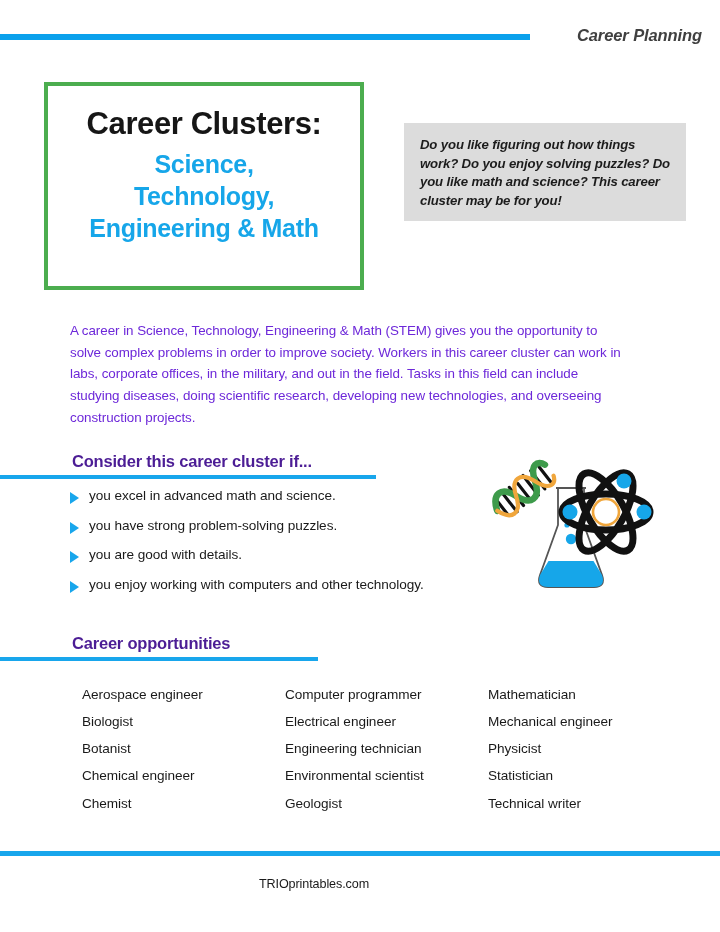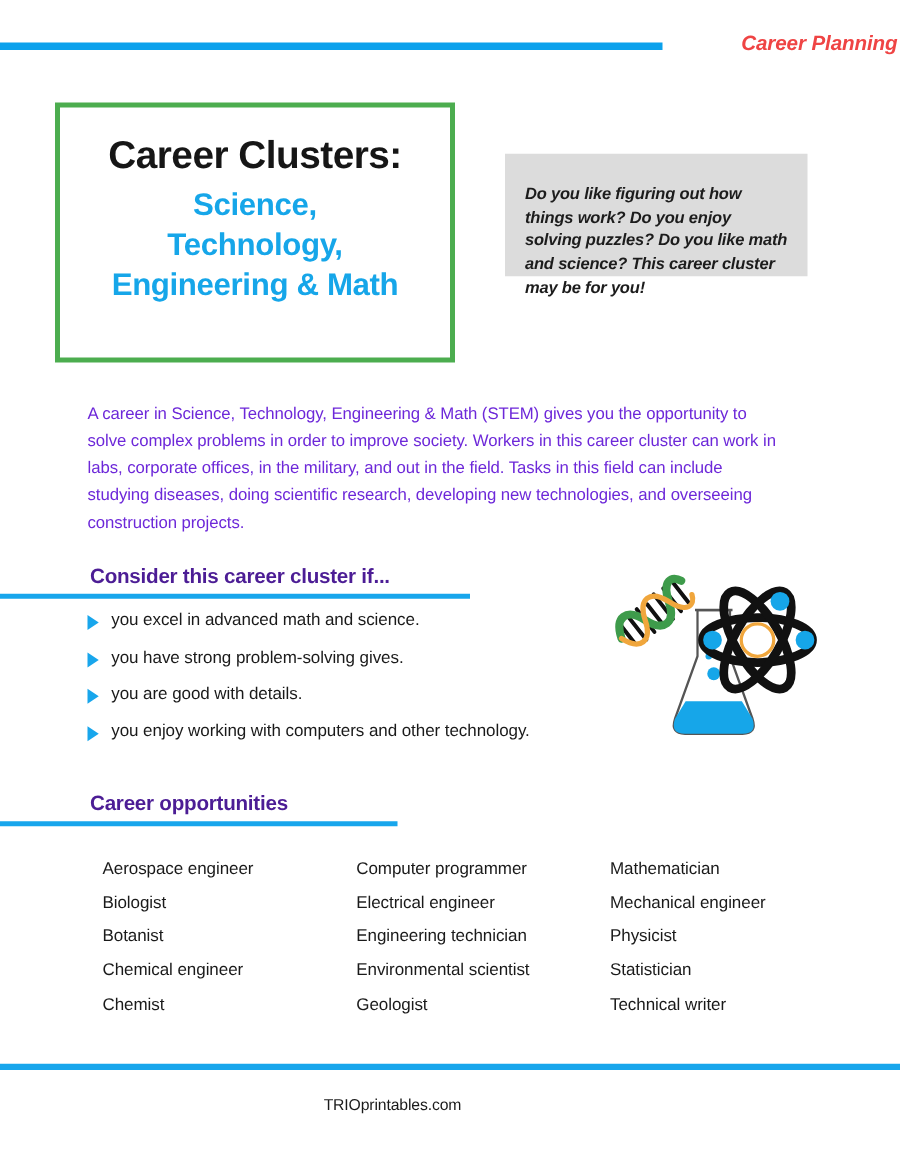--- a/index.html
+++ b/index.html
@@ -24,26 +24,26 @@
   .header-rule {
     position: absolute;
     left: 0;
     top: 34px;
     width: 530px;
     height: 6px;
     background: #0BA1EC;
   }
   .header-label {
     position: absolute;
-    right: 2px;
+    right: 18px;
     top: 26px;
     font-size: 16.5px;
     font-weight: bold;
     font-style: italic;
-    color: #ef4444;
+    color: #404040;
     letter-spacing: -0.1px;
     white-space: nowrap;
   }
 
   
   .title-box {
     position: absolute;
     left: 44px;
     top: 73px;
     width: 320px;
@@ -74,25 +74,25 @@
     line-height: 1.28;
     text-align: center;
     letter-spacing: -0.3px;
   }
 
   
   .callout {
     position: absolute;
     left: 404px;
     top: 123px;
-    width: 242px;
+    width: 282px;
     height: 98px;
     background: #DCDCDC;
     box-sizing: border-box;
-    padding: 23px 16px 0 16px;
+    padding: 13px 16px 0 16px;
   }
   .callout-text {
     font-size: 13.2px;
     font-style: italic;
     font-weight: bold;
     color: #1c1c1c;
     line-height: 1.42;
     letter-spacing: -0.15px;
   }
 
@@ -234,21 +234,21 @@
     <div class="section-rule"></div>
   </div>
 
   <div class="bullets">
     <div class="bullet-row">
       <span class="bullet-tri"></span>
       <span class="bullet-text">you excel in advanced math and science.</span>
     </div>
     <div class="bullet-row">
       <span class="bullet-tri"></span>
-      <span class="bullet-text">you have strong problem-solving gives.</span>
+      <span class="bullet-text">you have strong problem-solving puzzles.</span>
     </div>
     <div class="bullet-row">
       <span class="bullet-tri"></span>
       <span class="bullet-text">you are good with details.</span>
     </div>
     <div class="bullet-row">
       <span class="bullet-tri"></span>
       <span class="bullet-text">you enjoy working with computers and other technology.</span>
     </div>
   </div>

